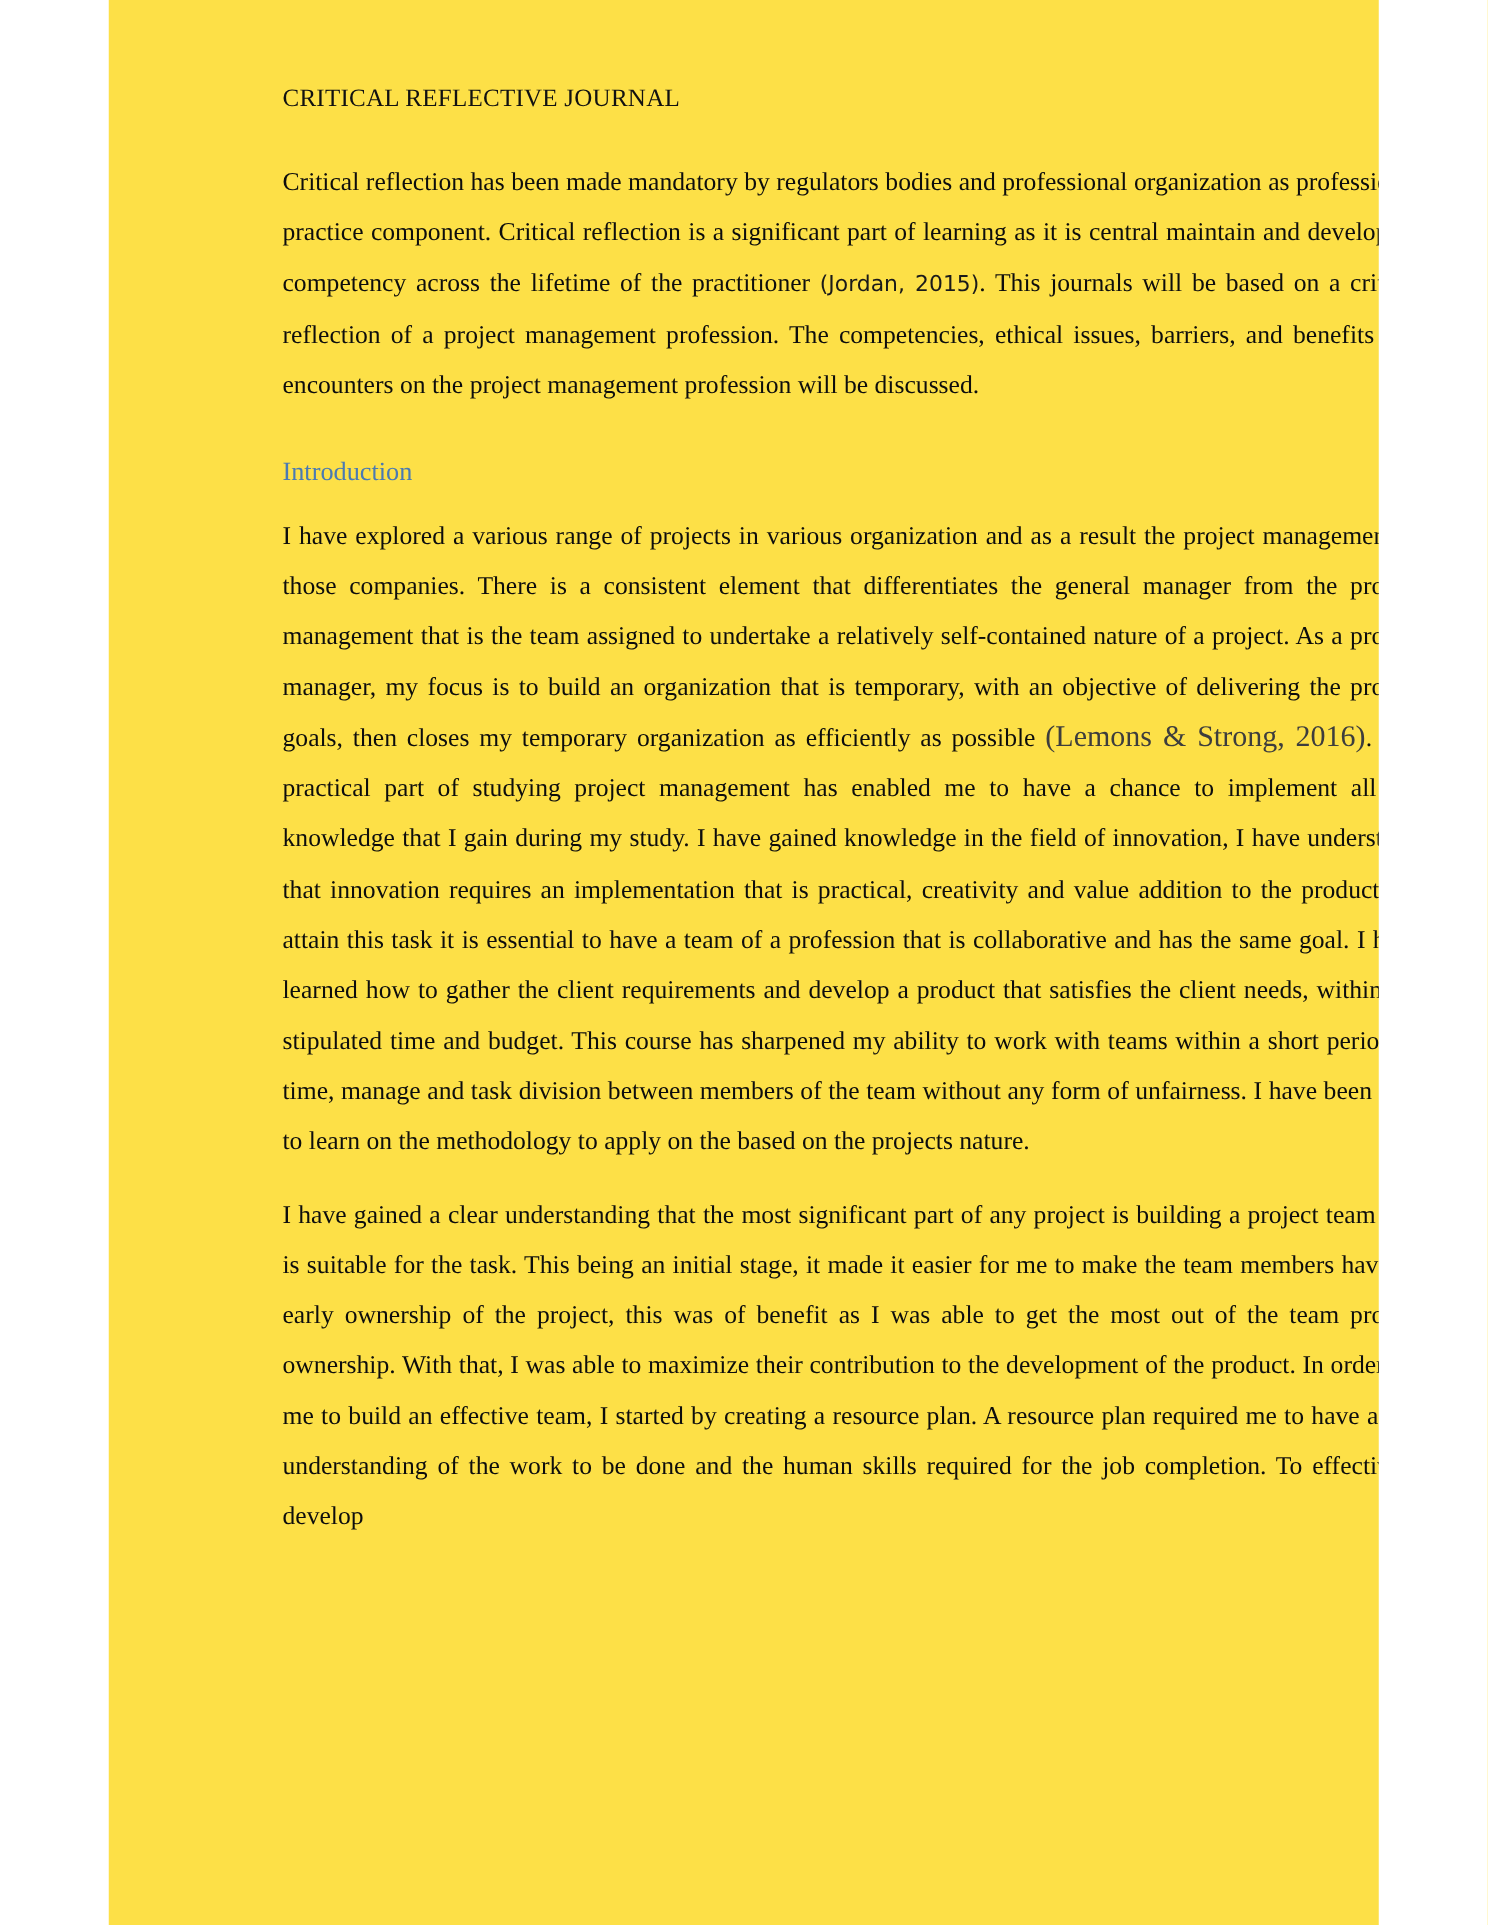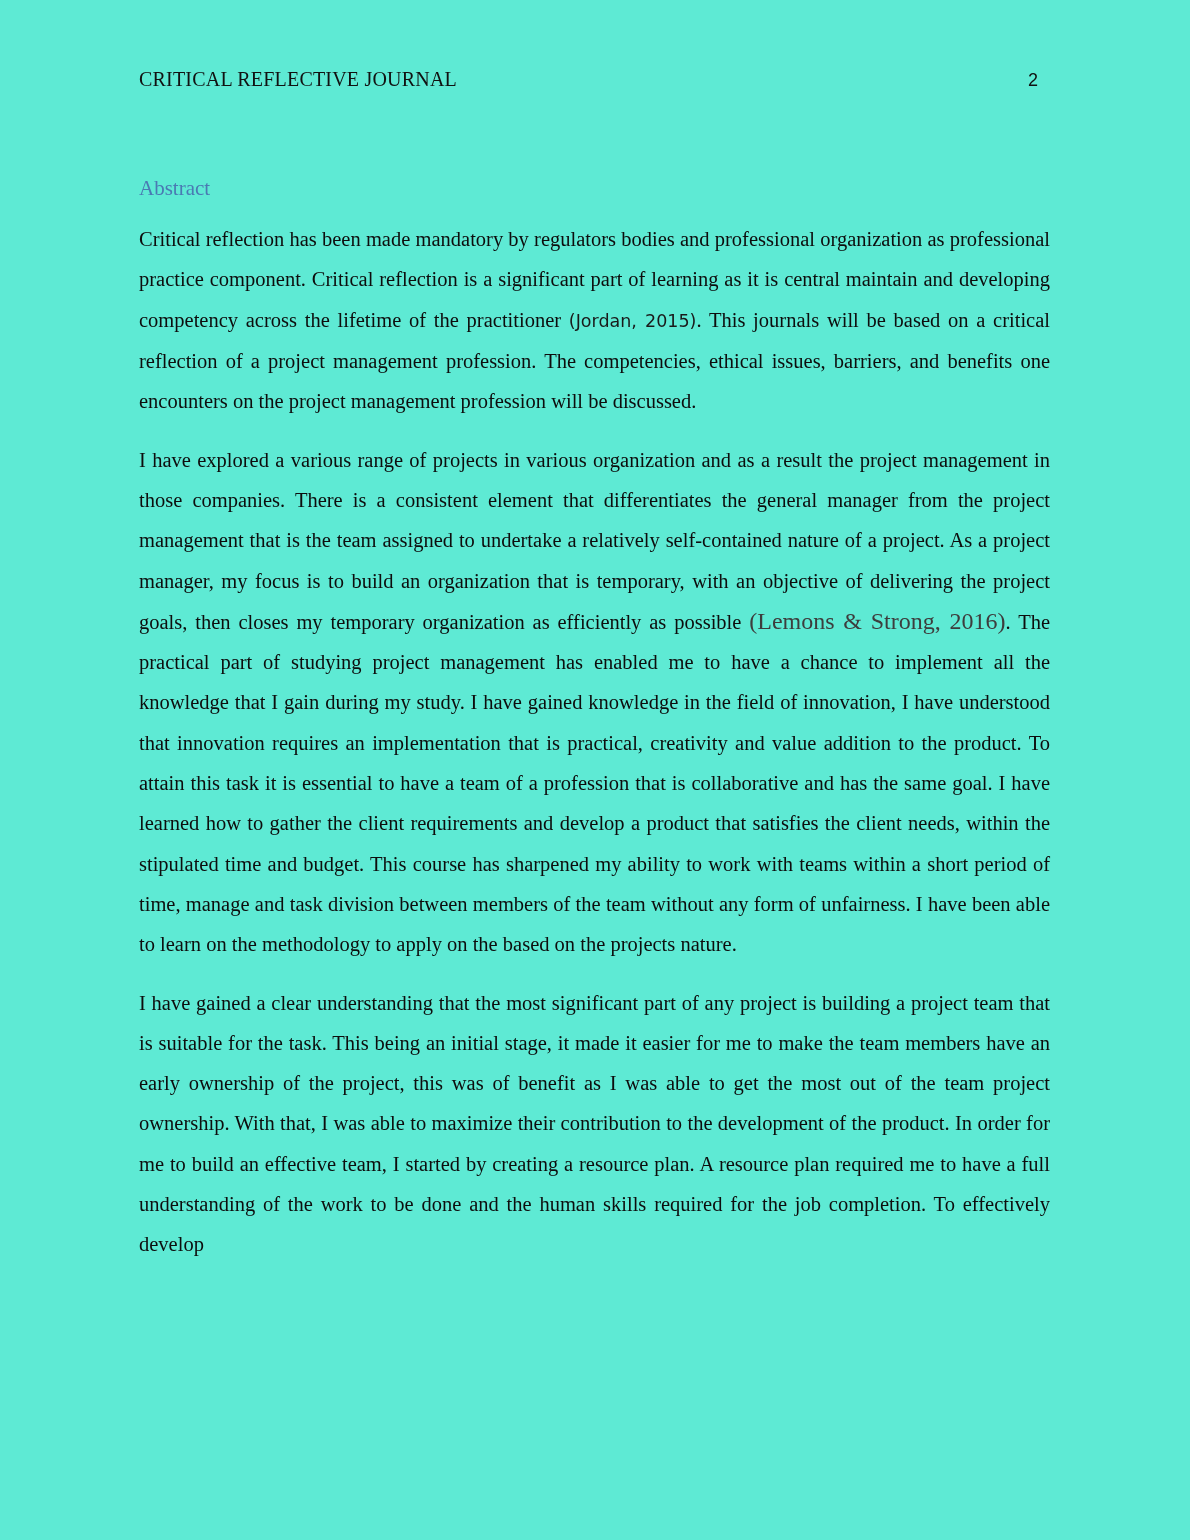--- a/index.html
+++ b/index.html
@@ -2,23 +2,23 @@
 <html><head>
 <meta charset="utf-8">
 <style>
   html, body {
     margin: 0;
     padding: 0;
     background: #ffffff;
   }
   .page {
     position: relative;
-    width: 1190px;
+    width: 1016px;
     height: 1540px;
-    background: #5eead4;
+    background: #fde047;
     margin: 0 auto;
     overflow: hidden;
     box-sizing: border-box;
   }
   .content {
     position: absolute;
     left: 139px;
     top: 0;
     width: 911px;
   }
@@ -93,23 +93,23 @@
 <body>
 
 <div class="page">
   <div class="content">
 
     <div class="running-header">
       <div class="running-header-title">CRITICAL REFLECTIVE JOURNAL</div>
       <div class="running-header-pageno">2</div>
     </div>
 
-    <h2 class="section-heading heading-abstract">Abstract</h2>
 
     <p class="body-text para-abstract"><span>Critical reflection has been made mandatory by regulators bodies and professional organization as professional practice component. Critical reflection is a significant part of learning as it is central maintain and developing competency across the lifetime of the practitioner </span><span class="cite-sans">(Jordan, 2015)</span><span>. This journals will be based on a critical reflection of a project management profession. The competencies, ethical issues, barriers, and benefits one encounters on the project management profession will be discussed.</span></p>
 
+    <h2 class="section-heading heading-introduction">Introduction</h2>
 
     <p class="body-text para-intro-1"><span>I have explored a various range of projects in various organization and as a result the project management in those companies. There is a consistent element that differentiates the general manager from the project management that is the team assigned to undertake a relatively self-contained nature of a project. As a project manager, my focus is to build an organization that is temporary, with an objective of delivering the project goals, then closes my temporary organization as efficiently as possible </span><span class="cite-serif">(Lemons &amp; Strong, 2016)</span><span>. The practical part of studying project management has enabled me to have a chance to implement all the knowledge that I gain during my study. I have gained knowledge in the field of innovation, I have understood that innovation requires an implementation that is practical, creativity and value addition to the product. To attain this task it is essential to have a team of a profession that is collaborative and has the same goal. I have learned how to gather the client requirements and develop a product that satisfies the client needs, within the stipulated time and budget. This course has sharpened my ability to work with teams within a short period of time, manage and task division between members of the team without any form of unfairness. I have been able to learn on the methodology to apply on the based on the projects nature.</span></p>
 
     <p class="body-text para-intro-2">I have gained a clear understanding that the most significant part of any project is building a project team that is suitable for the task. This being an initial stage, it made it easier for me to make the team members have an early ownership of the project, this was of benefit as I was able to get the most out of the team project ownership. With that, I was able to maximize their contribution to the development of the product. In order for me to build an effective team, I started by creating a resource plan. A resource plan required me to have a full understanding of the work to be done and the human skills required for the job completion. To effectively develop</p>
 
   </div>
 </div>
 
 </body></html>

